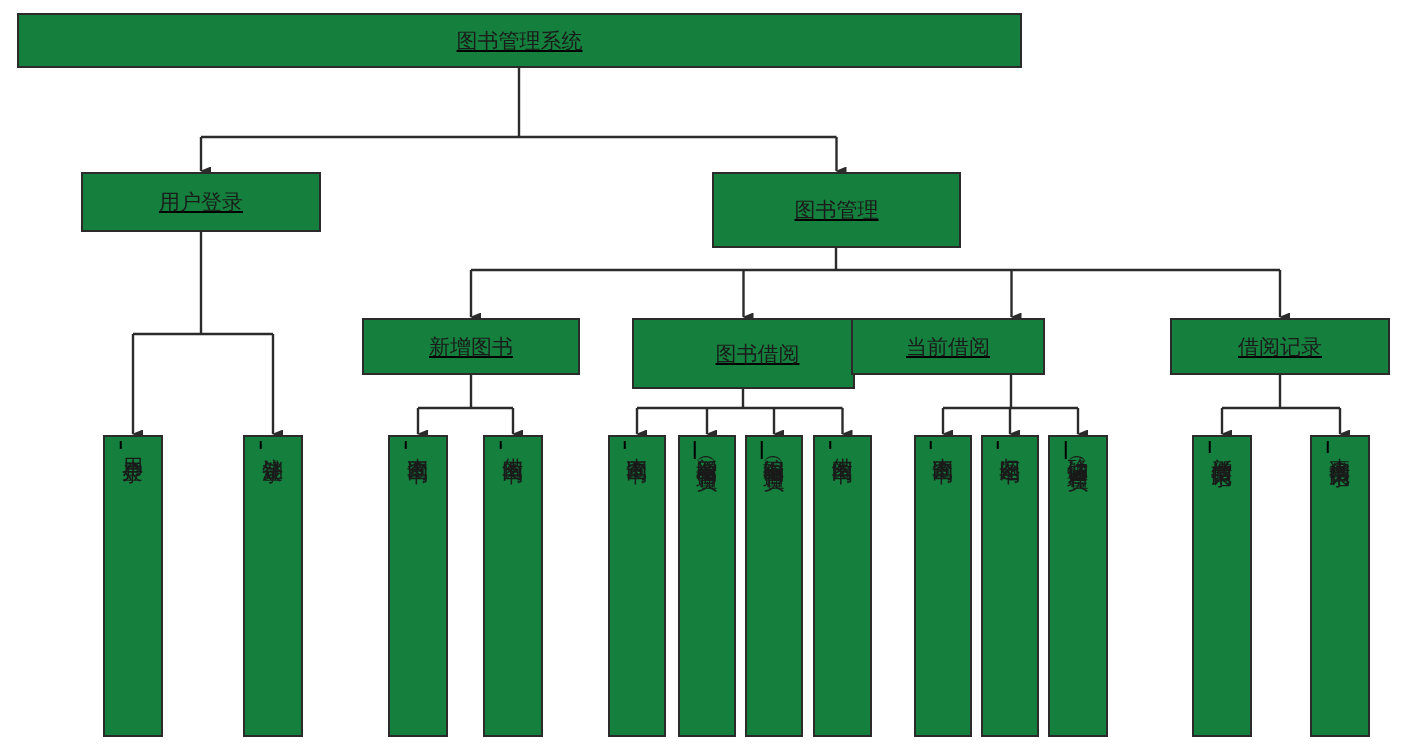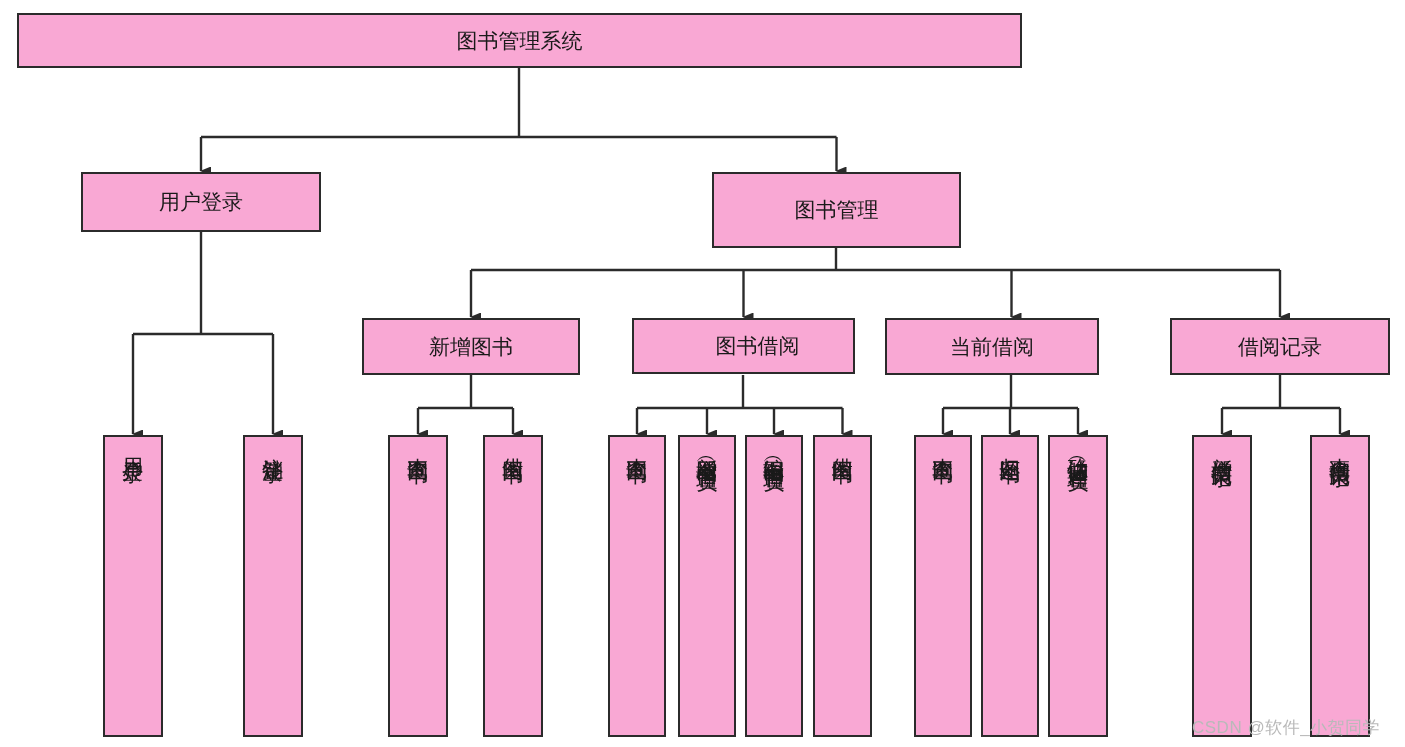--- a/index.html
+++ b/index.html
@@ -18,25 +18,26 @@
     position: absolute;
     left: 0;
     top: 0;
     width: 1405px;
     height: 747px;
   }
   .node-box {
     position: absolute;
     box-sizing: border-box;
     border: 2px solid #2b2b2b;
-    background: #f9a8d4;
+    background: #15803d;
     display: flex;
     align-items: center;
     justify-content: center;
     overflow: hidden;
+    text-decoration: underline;
   }
   .node-label {
     color: #1a1a1a;
     line-height: 1.12;
     text-align: center;
     white-space: nowrap;
   }
   .node-box.horizontal .node-label {
     writing-mode: horizontal-tb;
     font-size: 21px;
@@ -125,24 +126,24 @@
       </div>
       <div class="node-box horizontal" style="left: 81px; top: 172px; width: 240px; height: 60px;">
         <span class="node-label">用户登录</span>
       </div>
       <div class="node-box horizontal" style="left: 712px; top: 172px; width: 249px; height: 76px;">
         <span class="node-label">图书管理</span>
       </div>
       <div class="node-box horizontal" style="left: 362px; top: 318px; width: 218px; height: 57px;">
         <span class="node-label">新增图书</span>
       </div>
-      <div class="node-box horizontal" style="left: 632px; top: 318px; width: 223px; height: 56px; padding-left: 28px;">
+      <div class="node-box horizontal" style="left: 632px; top: 318px; width: 223px; height: 71px; padding-left: 28px;">
         <span class="node-label">图书借阅</span>
       </div>
-      <div class="node-box horizontal" style="left: 885px; top: 318px; width: 214px; height: 57px;">
+      <div class="node-box horizontal" style="left: 851px; top: 318px; width: 194px; height: 57px;">
         <span class="node-label">当前借阅</span>
       </div>
       <div class="node-box horizontal" style="left: 1170px; top: 318px; width: 220px; height: 57px;">
         <span class="node-label">借阅记录</span>
       </div>
       <div class="node-box vertical" style="left: 103px; top: 435px; width: 60px; height: 302px;">
         <span class="node-label">用户登录</span>
       </div>
       <div class="node-box vertical" style="left: 243px; top: 435px; width: 60px; height: 302px;">
         <span class="node-label">注销登录</span>
@@ -174,14 +175,13 @@
       <div class="node-box vertical" style="left: 1048px; top: 435px; width: 60px; height: 302px;">
         <span class="node-label">确认归还（管理员）</span>
       </div>
       <div class="node-box vertical" style="left: 1192px; top: 435px; width: 60px; height: 302px;">
         <span class="node-label">新增借阅记录</span>
       </div>
       <div class="node-box vertical" style="left: 1310px; top: 435px; width: 60px; height: 302px;">
         <span class="node-label">查询借阅记录</span>
       </div>
     </div>
-  <div class="watermark" style="left: 1192px; top: 716px;">CSDN @软件_小贺同学</div>
 </div>
 
 </body></html>

